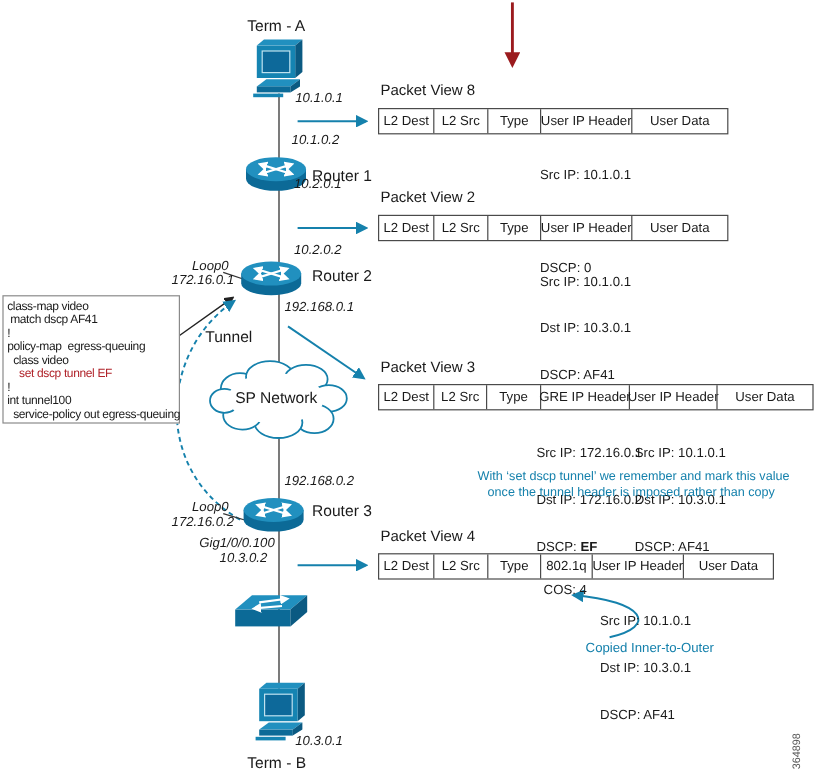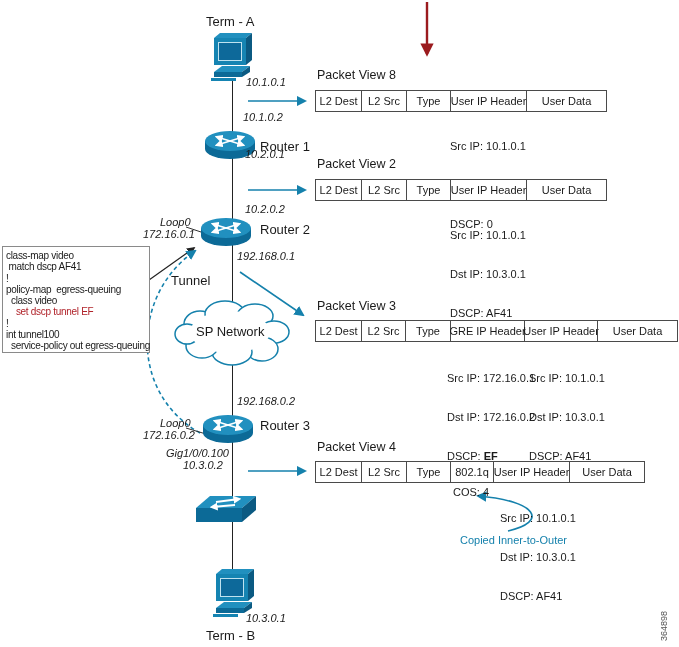--- a/index.html
+++ b/index.html
@@ -229,33 +229,37 @@
   <div class="detail" style="left:447px;top:346px">
     <div>Src IP: 172.16.0.1</div>
     <div>Dst IP: 172.16.0.2</div>
     <div><span>DSCP: </span><span class="bold">EF</span></div>
   </div>
   <div class="detail" style="left:529px;top:346px">
     <div>Src IP: 10.1.0.1</div>
     <div>Dst IP: 10.3.0.1</div>
     <div>DSCP: AF41</div>
   </div>
+  <div class="teal-note" style="left:398px;top:391px;width:256px;text-align:center">
+    <div>With ‘set dscp tunnel’ we remember and mark this value</div>
+    <div>once the tunnel header is imposed rather than copy</div>
+  </div>
 
   <div class="pv-title" style="left:317px;top:440px">Packet View 4</div>
   <div class="pkt-table" style="left:315px;top:461px">
     <div class="pkt-cell" style="width:45px">L2 Dest</div>
     <div class="pkt-cell" style="width:45px">L2 Src</div>
     <div class="pkt-cell" style="width:44px">Type</div>
     <div class="pkt-cell" style="width:43px">802.1q</div>
     <div class="pkt-cell" style="width:76px">User IP Header</div>
     <div class="pkt-cell" style="width:75px">User Data</div>
   </div>
   <div class="detail" style="left:453px;top:486px">COS: 4</div>
   <div class="detail" style="left:500px;top:486px">
     <div>Src IP: 10.1.0.1</div>
     <div>Dst IP: 10.3.0.1</div>
     <div>DSCP: AF41</div>
   </div>
-  <div class="teal-note" style="left:460px;top:534px;font-size:11px">Copied Inner-to-Outer</div>
+  <div class="teal-note" style="left:488px;top:534px;font-size:11px">Copied Inner-to-Outer</div>
 
   <div class="fig-num">364898</div>
 
 </div>
 
 </body></html>

